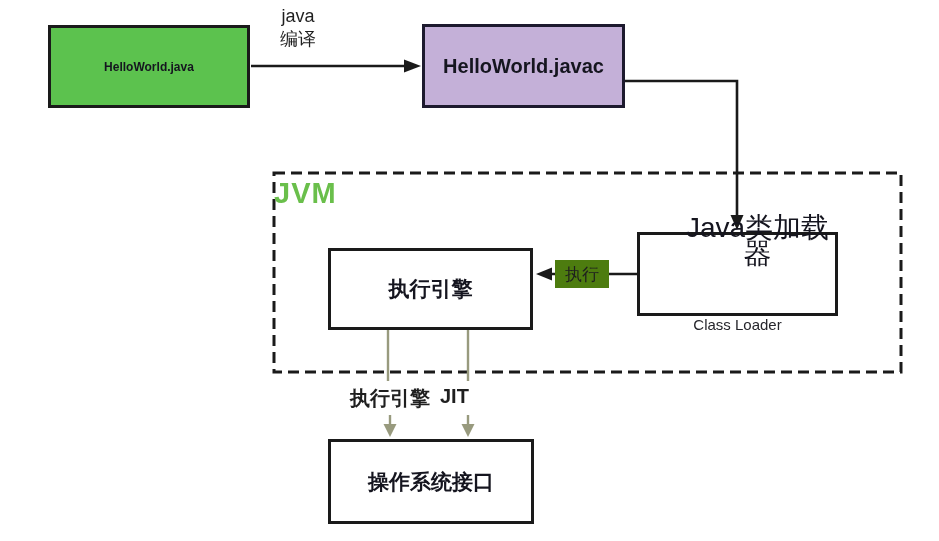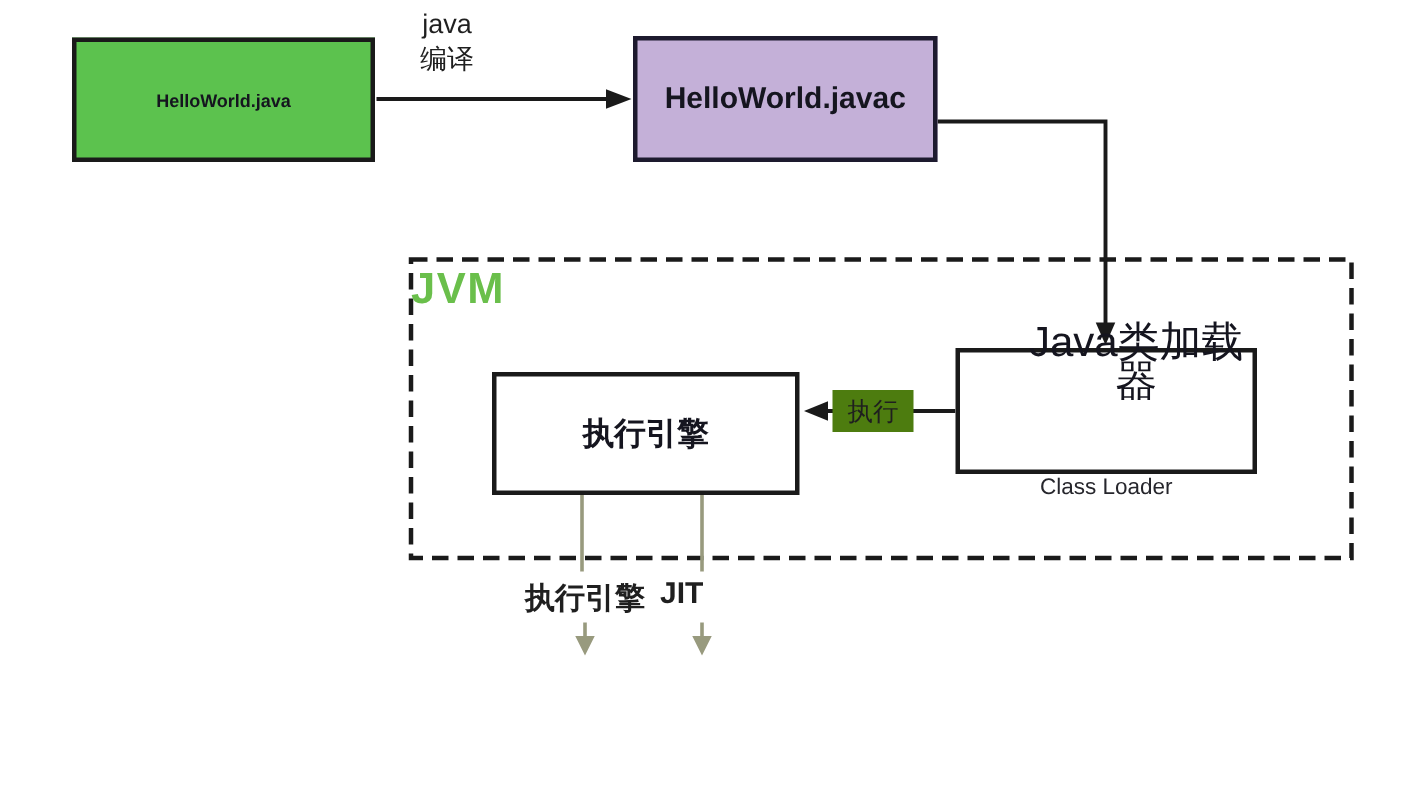--- a/index.html
+++ b/index.html
@@ -101,20 +101,23 @@
 
   <div class="node node-engine">
     <span>执行引擎</span>
   </div>
 
   <div class="node node-loader">
     <span class="loader-title">Java类加载器</span>
     <span class="loader-subtitle">Class Loader</span>
   </div>
 
+  <div class="node node-os">
+    <span>操作系统接口</span>
+  </div>
 
   <div class="edge-label label-compile">
     <div>java</div>
     <div>编译</div>
   </div>
 
   <div class="edge-label label-execute">执行</div>
 
   <div class="edge-label label-interpret">执行引擎</div>
 

